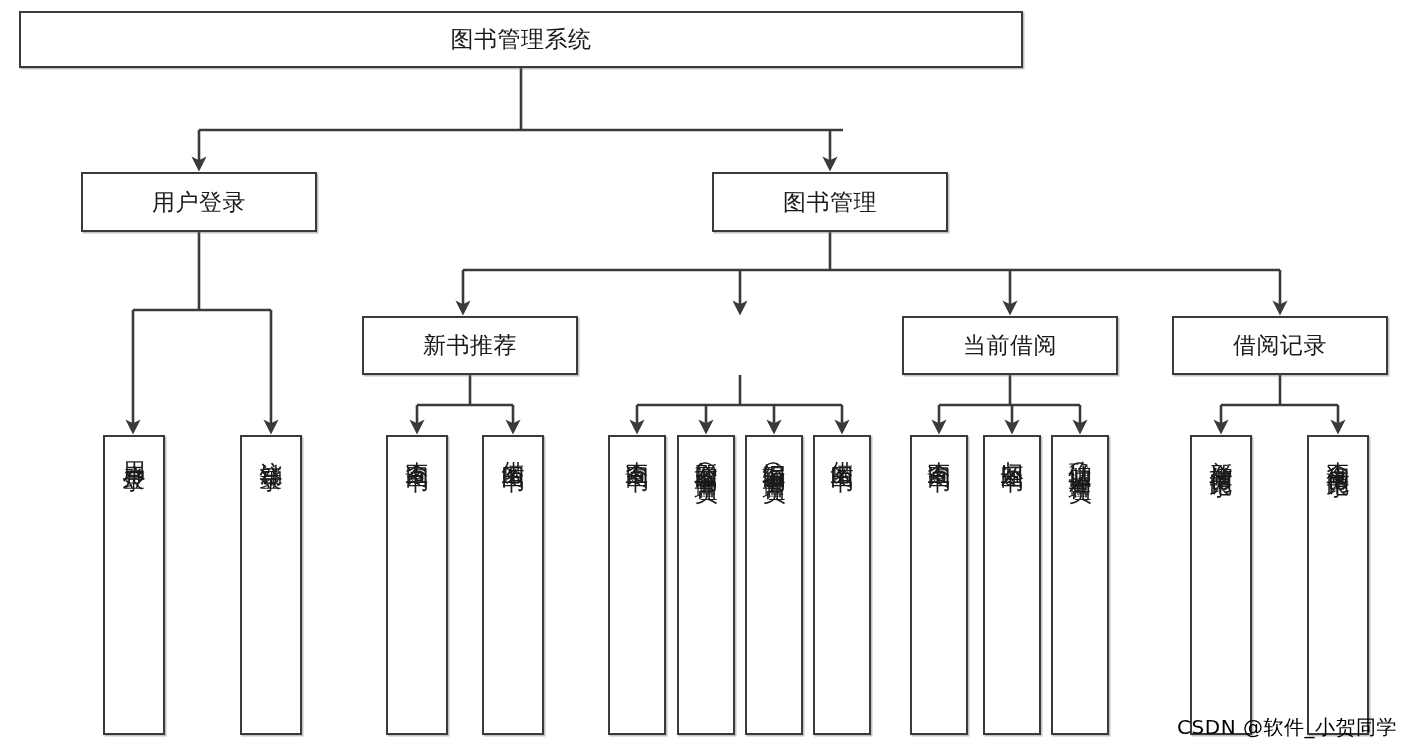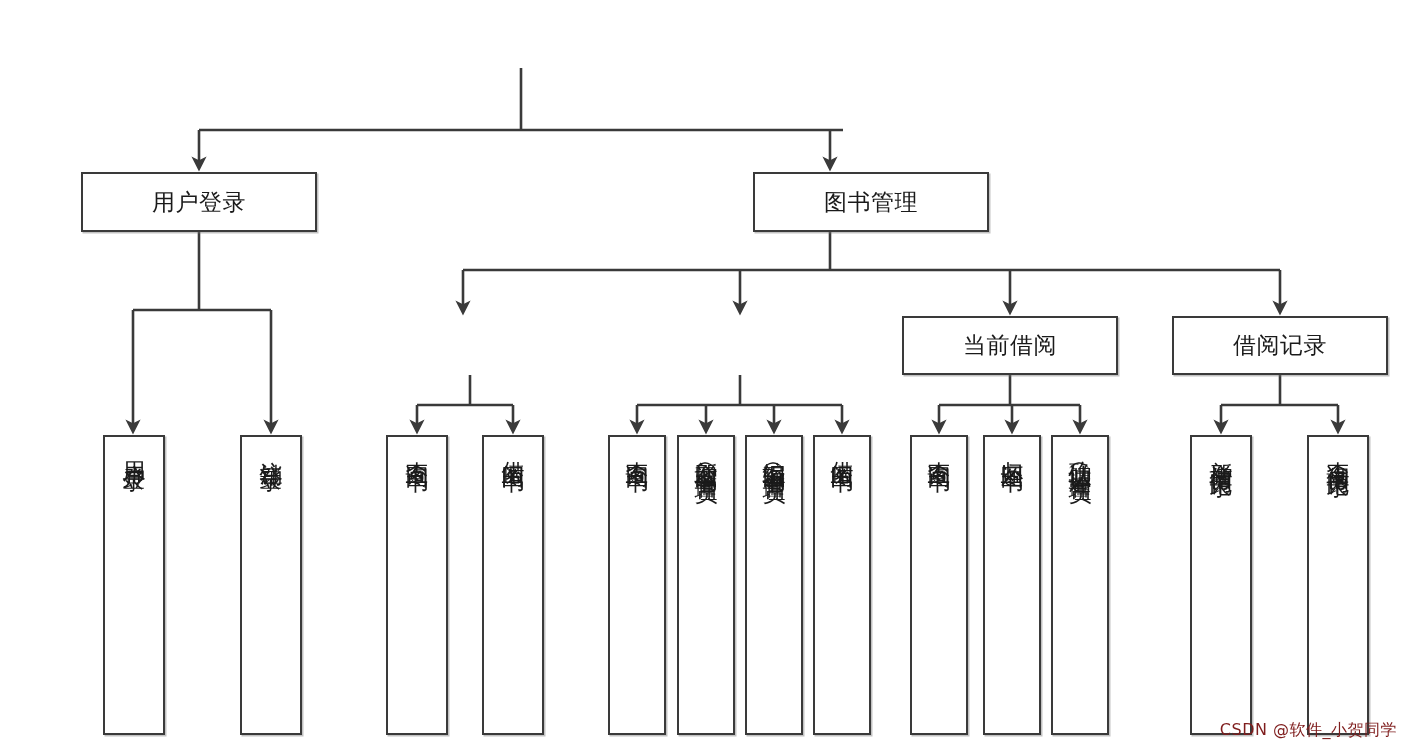--- a/index.html
+++ b/index.html
@@ -56,22 +56,22 @@
     text-orientation: upright;
     font-size: 23px;
     letter-spacing: 3px;
     line-height: 1.0;
     white-space: nowrap;
   }
   #watermark {
     position: absolute;
     right: 8px;
     bottom: 6px;
-    font-size: 16px;
-    color: #7f1d1d;
+    font-size: 20px;
+    color: #000000;
     letter-spacing: 0.5px;
     white-space: nowrap;
   }
 </style>
 </head>
 <body>
 
 <div id="diagram-root">
 
   <svg id="edge-layer" viewBox="0 0 1405 747" width="1405" height="747" xmlns="http://www.w3.org/2000/svg">
@@ -117,28 +117,34 @@
       <path d="M 1012 405 L 1012 427" marker-end="url(#arrow)"></path>
       <path d="M 1080 405 L 1080 427" marker-end="url(#arrow)"></path>
 
       <path d="M 1280 375 L 1280 405"></path>
       <path d="M 1221 405 L 1338 405"></path>
       <path d="M 1221 405 L 1221 427" marker-end="url(#arrow)"></path>
       <path d="M 1338 405 L 1338 427" marker-end="url(#arrow)"></path>
     </g>
   </svg>
 
+  <div class="node horiz" id="node-root" style="left: 19px; top: 11px; width: 1004px; height: 57px;">
+    <span class="label">图书管理系统</span>
+  </div>
 
   <div class="node horiz" id="node-l1-0" style="left: 81px; top: 172px; width: 236px; height: 60px;">
     <span class="label">用户登录</span>
   </div>
-  <div class="node horiz" id="node-l1-1" style="left: 712px; top: 172px; width: 236px; height: 60px; margin-left: 41px;">
+  <div class="node horiz" id="node-l1-1" style="left: 712px; top: 172px; width: 236px; height: 60px;">
     <span class="label">图书管理</span>
   </div>
 
+  <div class="node horiz" id="node-l2-0" style="left: 362px; top: 316px; width: 216px; height: 59px;">
+    <span class="label">新书推荐</span>
+  </div>
   <div class="node horiz" id="node-l2-3" style="left: 1172px; top: 316px; width: 216px; height: 59px;">
     <span class="label">借阅记录</span>
   </div>
   <div class="node horiz" id="node-l2-2" style="left: 902px; top: 316px; width: 216px; height: 59px;">
     <span class="label">当前借阅</span>
   </div>
 
   <div class="node vert" id="node-leaf-0" style="left: 103px; top: 435px; width: 62px; height: 300px;">
     <span class="label">用户登录</span>
   </div>

